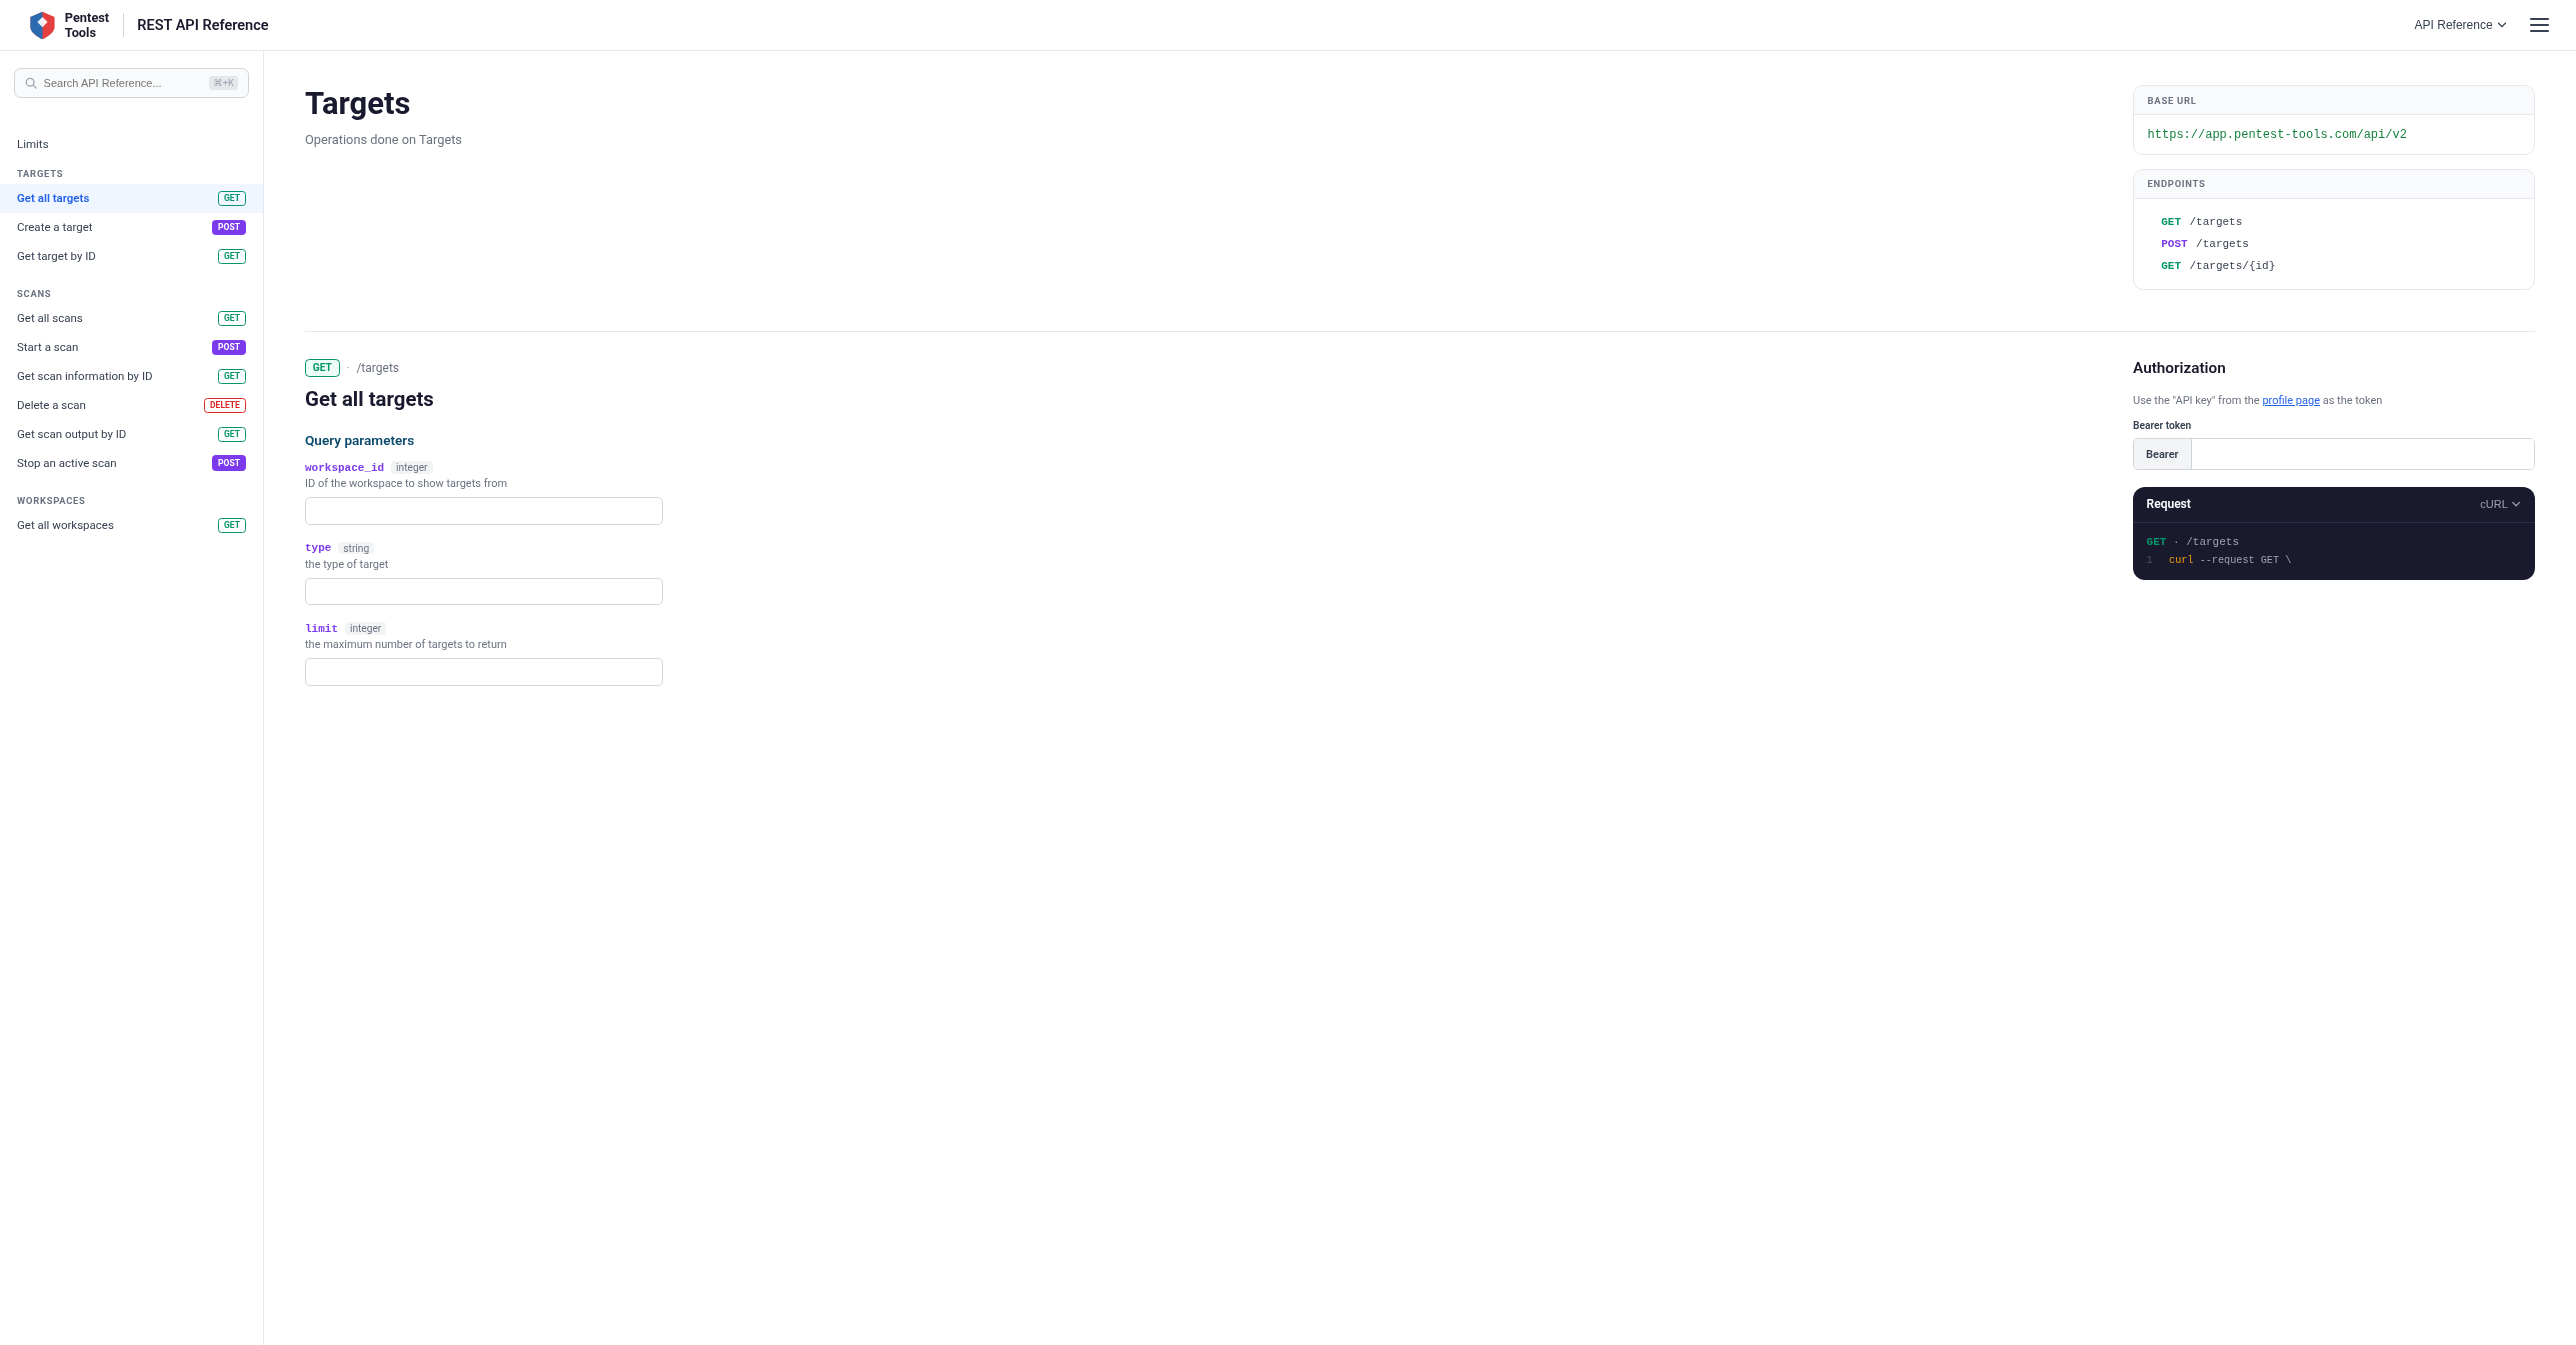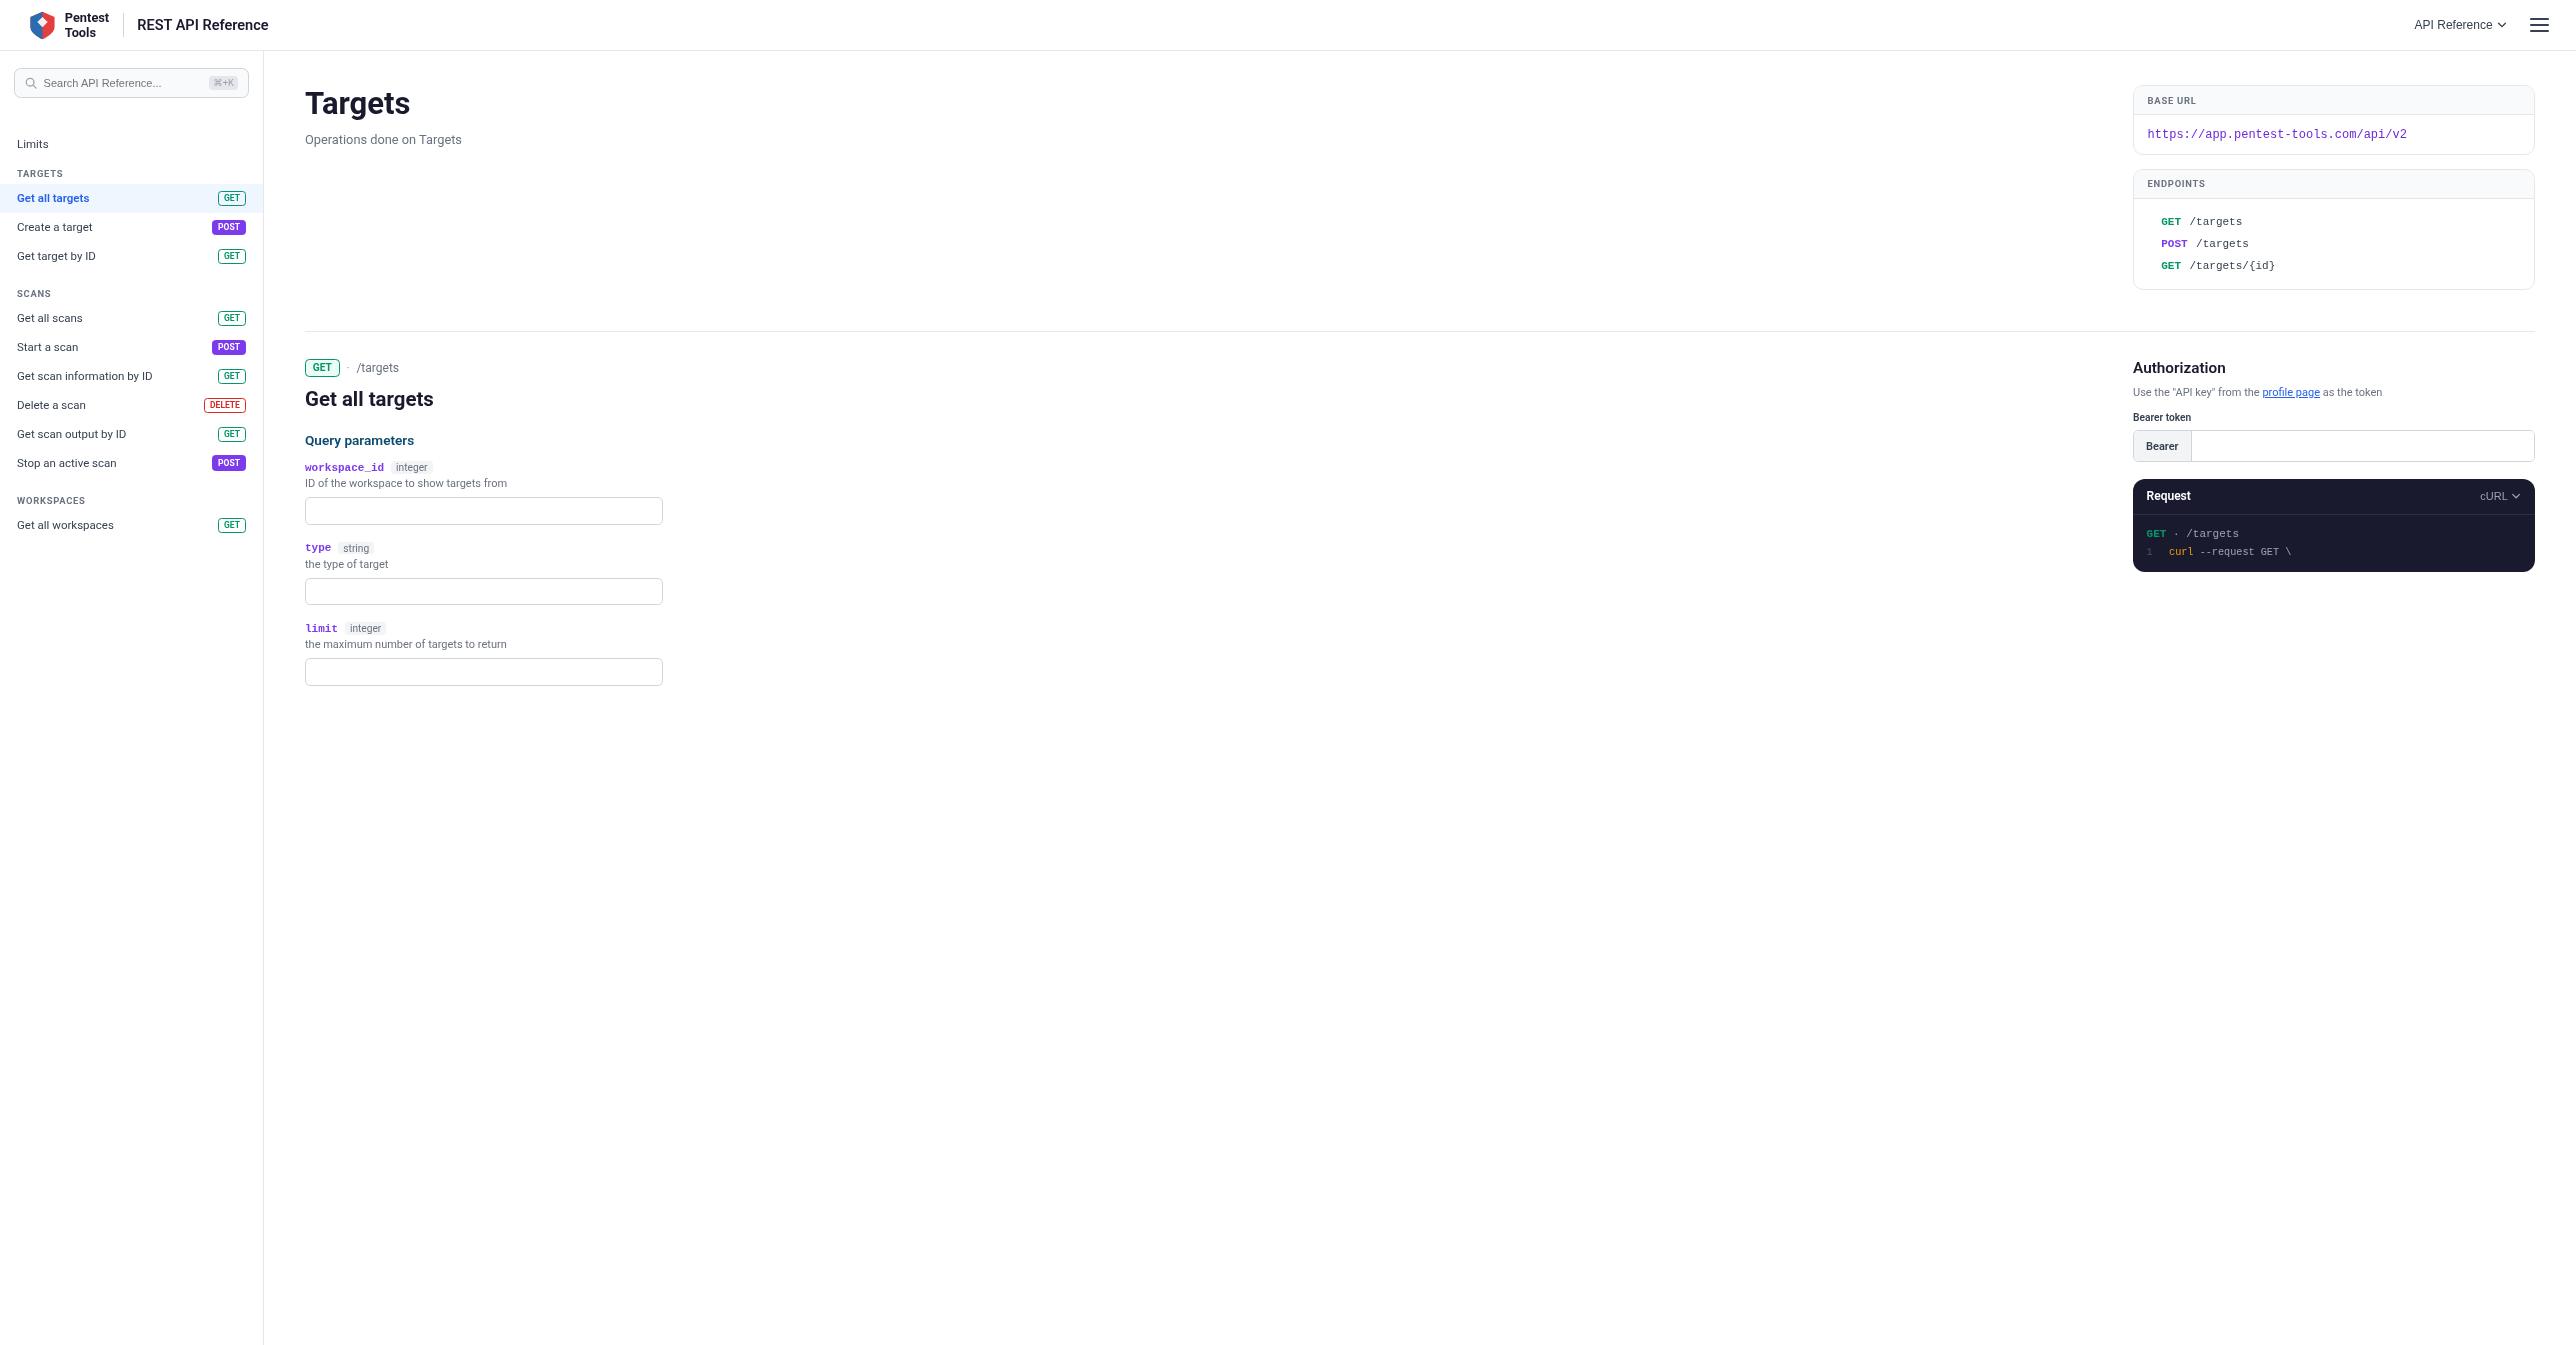--- a/index.html
+++ b/index.html
@@ -90,32 +90,32 @@
 
     
     .card {
       border: 0.9px solid #e5e7eb; border-radius: 10px; overflow: hidden; margin-bottom: 13.6px;
     }
     .card-header {
       padding: 8.5px 13.6px; background: #f9fafb; border-bottom: 0.9px solid #e5e7eb;
       font-size: 9.4px; font-weight: 700; letter-spacing: 0.08em; color: #6b7280; text-transform: uppercase;
     }
     .card-body { padding: 12px 13.6px; }
-    .base-url-text { font-family: 'Courier New', monospace; font-size: 12px; color: #6d28d9; }
+    .base-url-text { font-family: 'Courier New', monospace; font-size: 12px; color: #15803d; }
 
     
     .endpoint-list { padding: 0; }
     .endpoint-list-item { display: flex; align-items: center; gap: 8.5px; padding: 5.1px 13.6px; font-family: 'Courier New', monospace; font-size: 11px; }
     .ep-method { font-weight: 700; }
     .ep-method-get { color: #059669; }
     .ep-method-post { color: #7c3aed; }
     .ep-path { color: #374151; }
 
     
-    .auth-title { font-size: 15.3px; font-weight: 600; color: #1a1a2e; margin-bottom: 9px; }
+    .auth-title { font-size: 15.3px; font-weight: 600; color: #1a1a2e; margin-bottom: 17px; }
     .auth-desc { font-size: 11px; color: #6b7280; margin-bottom: 13.6px; }
     .auth-desc a { color: #2563eb; text-decoration: underline; cursor: pointer; }
     .bearer-label { font-size: 10.2px; font-weight: 600; color: #374151; margin-bottom: 6.8px; }
     .bearer-input-row { display: flex; border: 0.9px solid #d1d5db; border-radius: 5.1px; overflow: hidden; }
     .bearer-prefix { padding: 8.5px 12px; background: #f3f4f6; font-size: 11px; font-weight: 600; color: #374151; border-right: 0.9px solid #d1d5db; }
     .bearer-input { flex: 1; border: none; outline: none; padding: 8.5px 10.2px; font-size: 11px; background: #fff; }
 
     
     .request-card { background: #1a1a2e; border-radius: 12px; overflow: hidden; margin-top: 6px; }
     .request-header { display: flex; align-items: center; justify-content: space-between; padding: 10.2px 13.6px; border-bottom: 0.9px solid #2d2d4e; }

